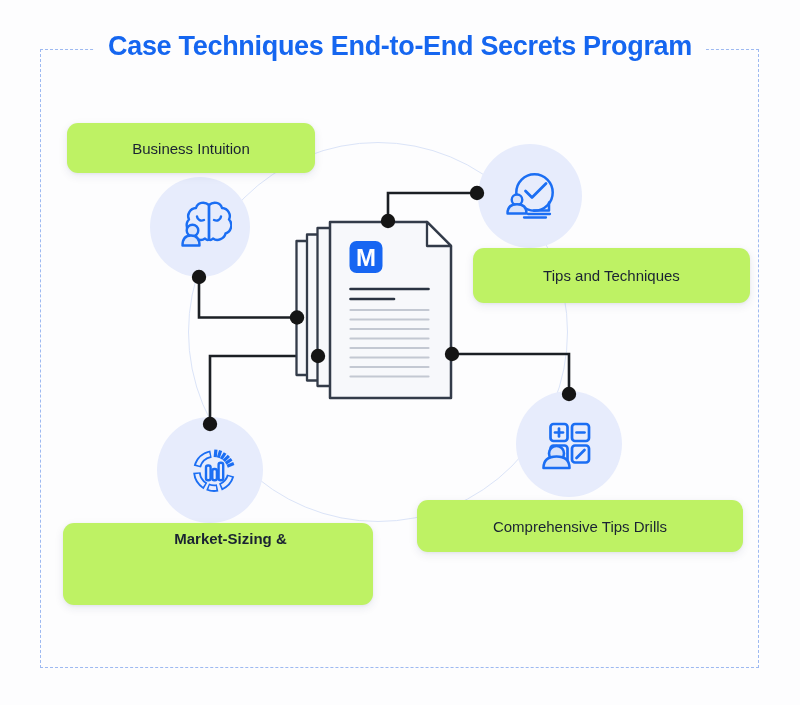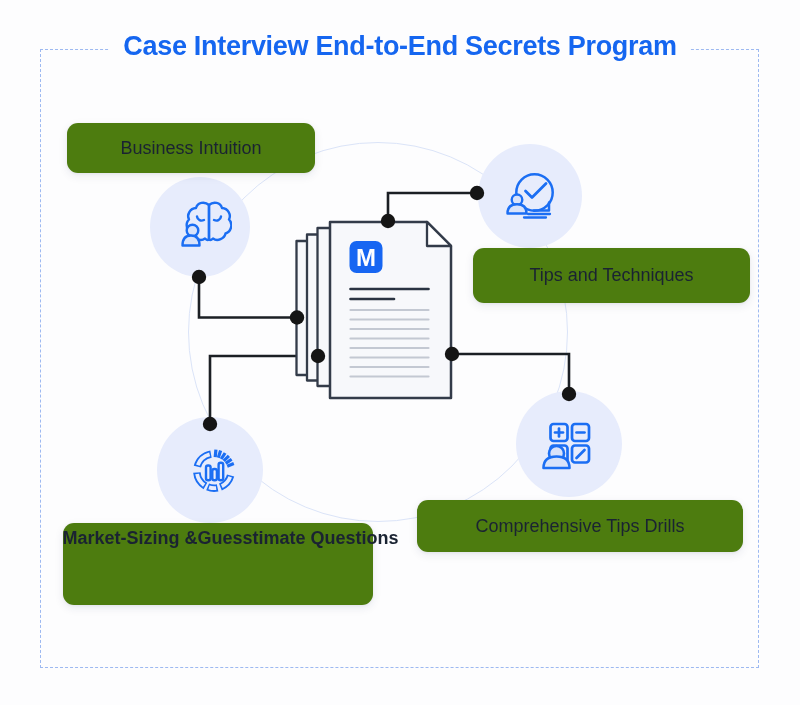--- a/index.html
+++ b/index.html
@@ -36,45 +36,45 @@
     display:flex;align-items:center;justify-content:center;
   }
   .node-circle svg{display:block;}
   #circle-business{left:150px;top:177px;width:100px;height:100px;}
   #circle-tips{left:478px;top:144px;width:104px;height:104px;}
   #circle-market{left:157px;top:417px;width:106px;height:106px;}
   #circle-math{left:516px;top:391px;width:106px;height:106px;}
   .overlay{position:absolute;left:0;top:0;width:800px;height:705px;}
   .card{
     position:absolute;
-    background:#4d7c0f;border-radius:11px;
+    background:#bef264;border-radius:11px;
     box-shadow:0 3px 10px rgba(28,44,90,0.09), 0 1px 3px rgba(28,44,90,0.05);
     color:var(--cardtext,#1a2332);
-    font-size:18px;line-height:31px;
+    font-size:15px;line-height:31px;
     display:flex;align-items:center;justify-content:center;
     box-sizing:border-box;white-space:nowrap;
   }
   #card-business{left:67px;top:123px;width:248px;height:50px;}
   #card-tips{left:473px;top:248px;width:277px;height:55px;text-align:center;}
   #card-market{left:63px;top:523px;width:310px;height:82px;
     flex-direction:row;align-items:flex-start;justify-content:center;
     padding-left:25px;font-weight:bold;}
   #card-math{left:417px;top:500px;width:326px;height:52px;}
   .icon-stroke{stroke:var(--icon,#1b6ef3);fill:none;stroke-linecap:round;stroke-linejoin:round;}
   .icon-fill{stroke:var(--icon,#1b6ef3);fill:var(--person,#d9e3fa);stroke-linecap:round;stroke-linejoin:round;}
 </style>
 </head>
 <body>
 
 <div class="canvas">
 
   <div class="frame"></div>
   <div class="big-circle"></div>
 
-  <h1 class="title">Case Interview End-to-End Secrets Program</h1>
+  <h1 class="title">Case Techniques End-to-End Secrets Program</h1>
 
   <div class="node-circle" id="circle-business">
     <svg width="64" height="64" viewBox="0 0 64 64">
       <path class="icon-stroke" stroke-width="2.4" d="M41 10 C45.5 6 52.5 7.5 54 13 C60 13.5 63.5 19.5 61 24.5 C65.5 29 63 37 57.5 38.5 C56.5 43.5 49.5 47 45 43.5 C43.5 45 42 45.3 41 44.5 Z"></path>
       <path class="icon-stroke" stroke-width="2.4" d="M41 10 C36.5 6 29.5 7.5 28 13 C22 13.5 18.5 19.5 21 24.5 C16.5 29 19 37 24.5 38.5 C25.5 43.5 32.5 47 37 43.5 C38.5 45 40 45.3 41 44.5 Z"></path>
       <path class="icon-stroke" stroke-width="2.4" d="M29 21.5 C29.5 25 33 26.5 36 25"></path>
       <path class="icon-stroke" stroke-width="2.4" d="M53 21.5 C52.5 25 49 26.5 46 25"></path>
       <circle class="icon-fill" stroke-width="2.4" cx="24.5" cy="35.5" r="5.8"></circle>
       <path class="icon-fill" stroke-width="2.4" d="M14.5 50.5 C14.5 43 18.5 40.5 23 40.5 C27.5 40.5 31.5 43 31.5 50.5 Z"></path>
     </svg>
@@ -190,19 +190,18 @@
   </svg>
 
   <div class="card" id="card-business">
     <span>Business Intuition</span>
   </div>
   <div class="card" id="card-tips">
     <span>Tips and Techniques</span>
   </div>
   <div class="card" id="card-market">
     <span>Market-Sizing &amp;</span>
-    <span>Guesstimate Questions</span>
   </div>
   <div class="card" id="card-math">
     <span>Comprehensive Tips Drills</span>
   </div>
 
 </div>
 
 </body></html>

